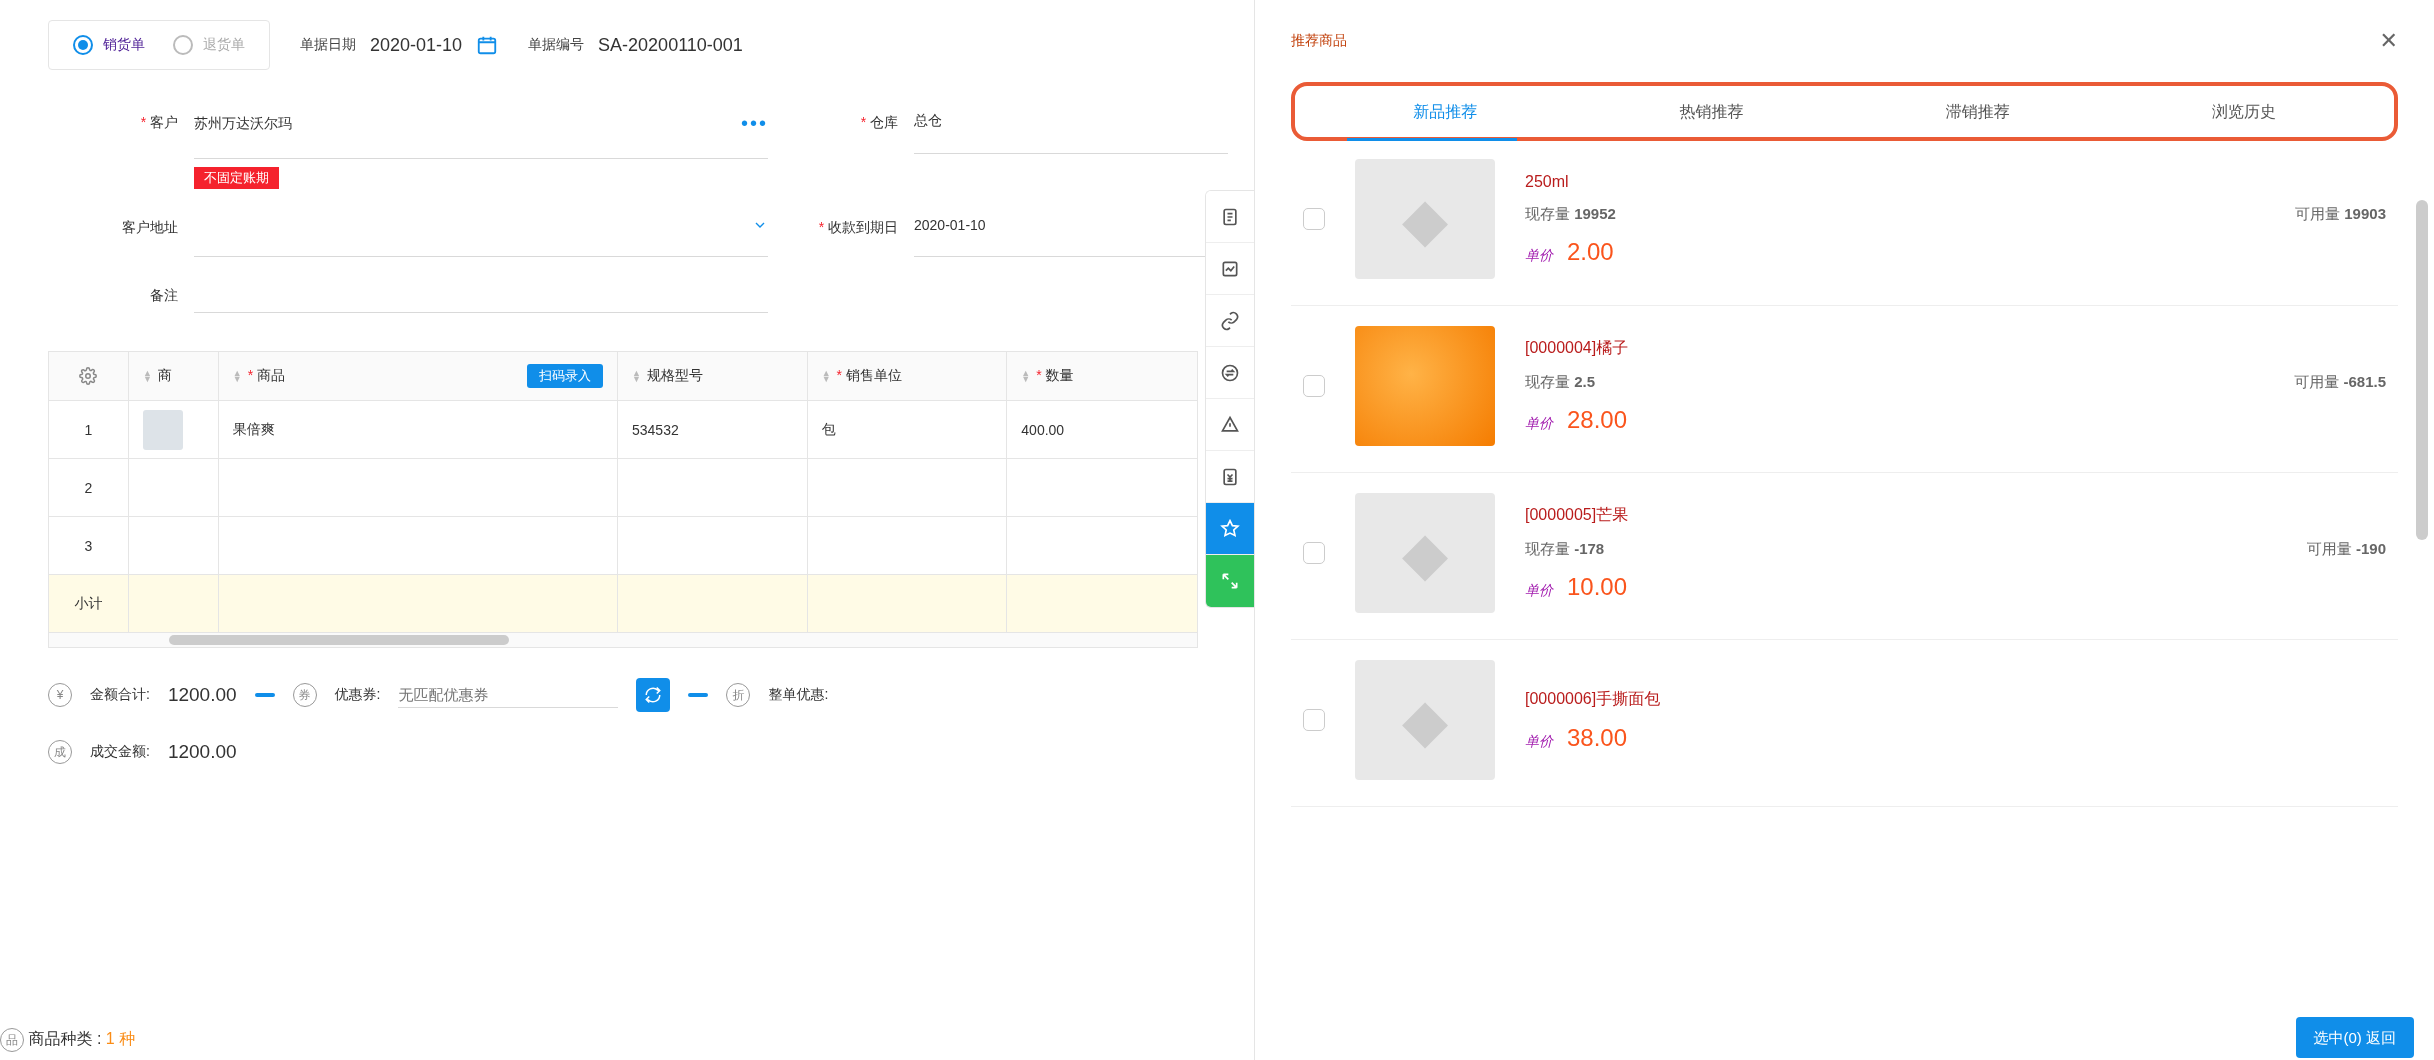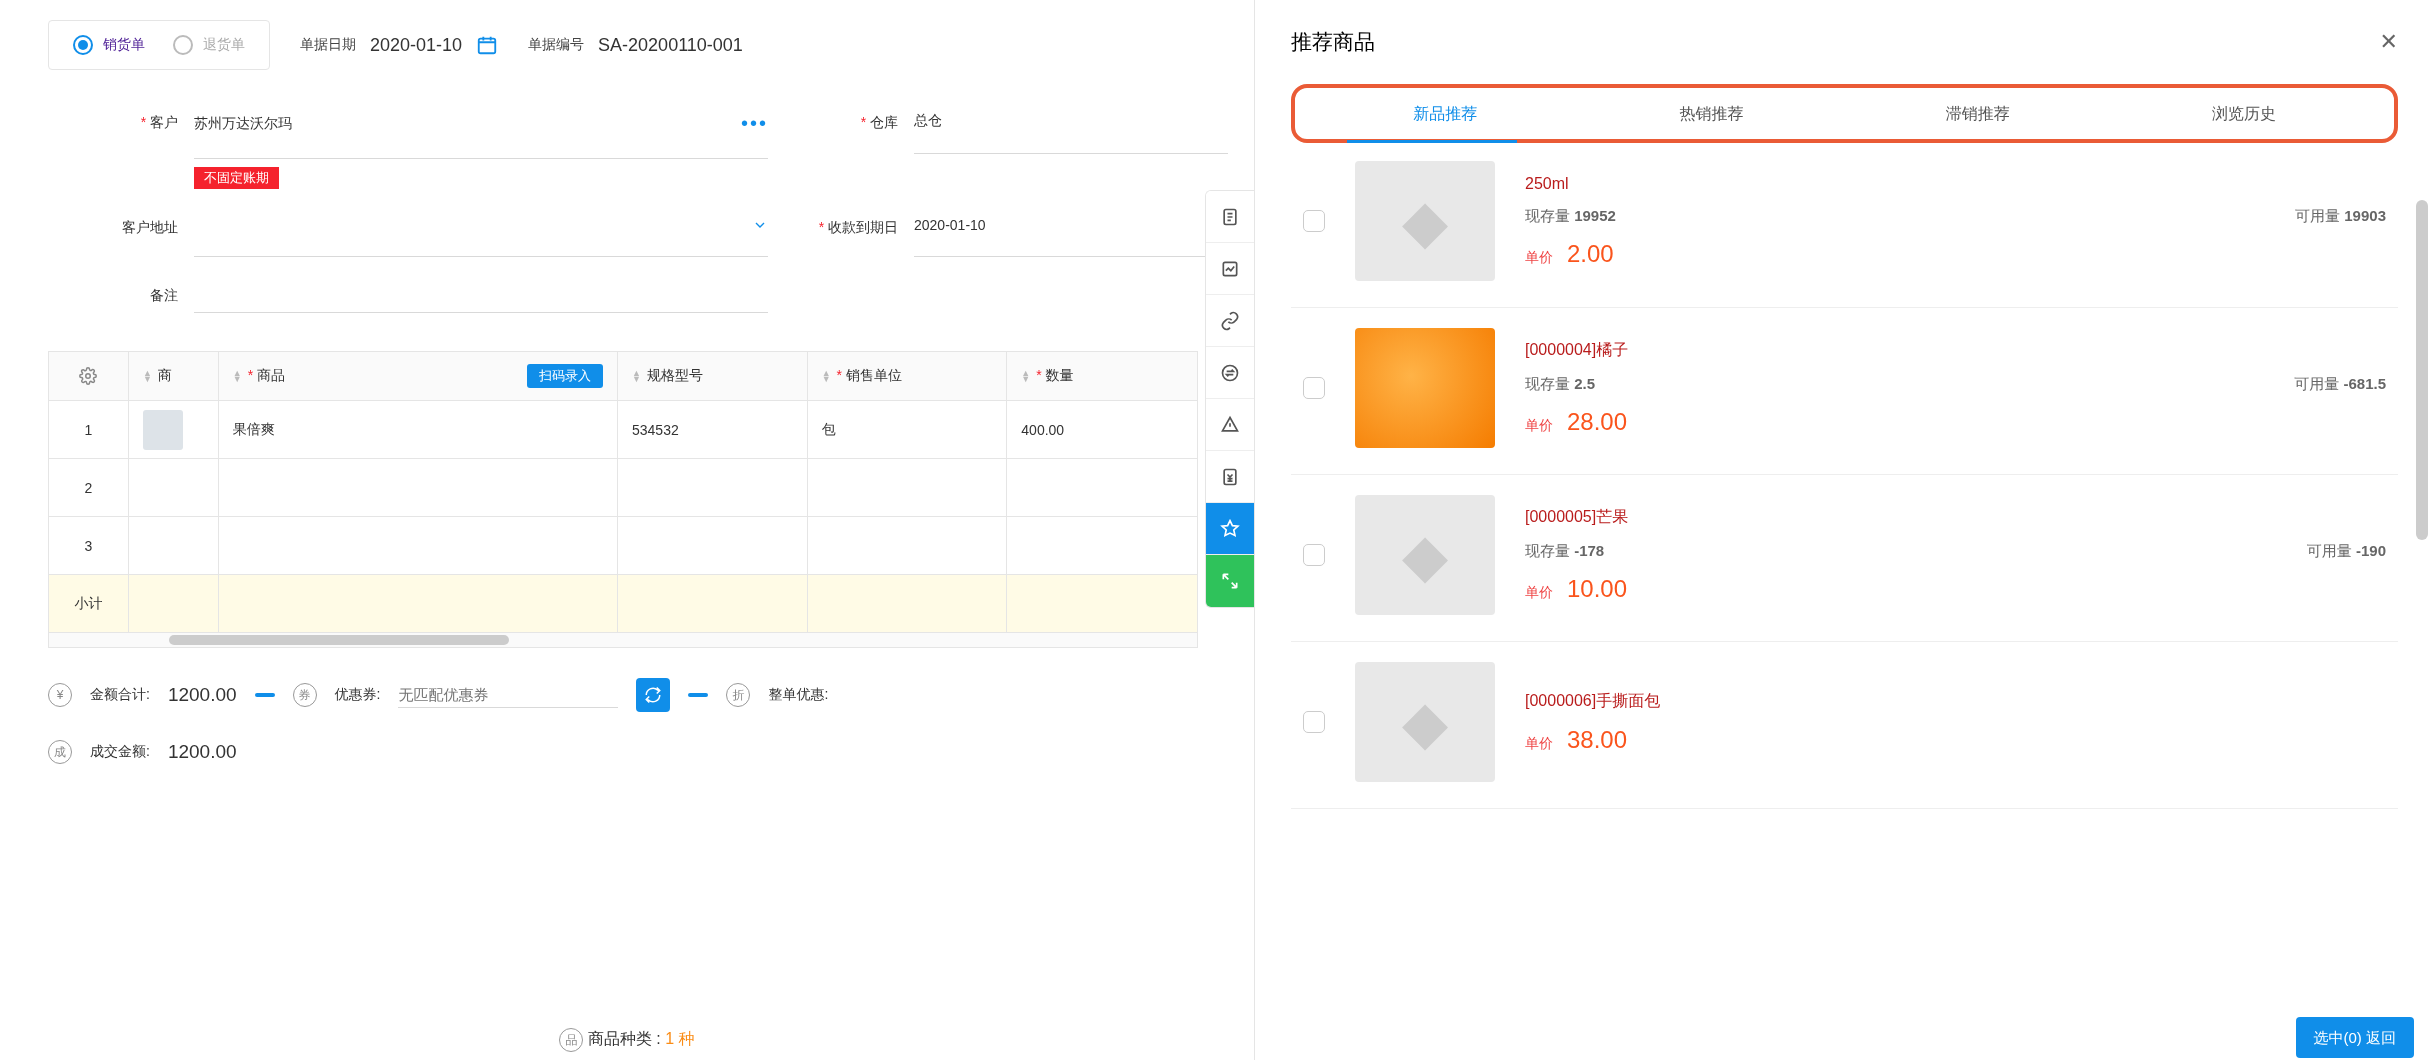--- a/index.html
+++ b/index.html
@@ -66,43 +66,43 @@
 .hscroll-thumb { position: absolute; left: 120px; width: 340px; height: 10px; top: 2px; background: #ccc; border-radius: 5px; }
 
 
 .totals { margin-top: 30px; display: flex; flex-direction: column; gap: 28px; }
 .trow { display: flex; align-items: center; gap: 18px; }
 .circ-ic { width: 24px; height: 24px; border: 1.5px solid #999; border-radius: 50%; display: flex; align-items: center; justify-content: center; font-size: 12px; color: #888; }
 .tval { font-size: 19px; color: #333; }
 .dash { width: 20px; height: 4px; background: #108ee9; border-radius: 2px; }
 .coupon-input { border: none; border-bottom: 1px solid #d9d9d9; width: 220px; padding: 4px 0; color: #bbb; font-size: 15px; outline: none; }
 .refresh-btn { width: 34px; height: 34px; background: #108ee9; border-radius: 4px; display: flex; align-items: center; justify-content: center; color: #fff; }
-.summary-bar { position: absolute; bottom: 8px; left: 0; right: 0; text-align: center; font-size: 16px; color: #333; }
+.summary-bar { position: absolute; bottom: 8px; left: 0; right: 0; font-size: 16px; color: #333; }
 .summary-bar .orange { color: #fa8c16; }
 
 
 .rp-head { padding: 28px 36px 20px; display: flex; justify-content: space-between; align-items: center; }
-.rp-title { font-size: 21px; color: #000000; }
+.rp-title { font-size: 14px; color: #c2410c; }
 .close-x { font-size: 22px; color: #666; cursor: pointer; }
 .rp-tabs-outline { margin: 8px 36px 0; border: 4px solid #ea5b36; border-radius: 16px; padding: 16px 17px 14px; display: flex; justify-content: space-around; position: relative; }
 .rp-tab { cursor: pointer; color: #555; font-size: 16px; }
 .rp-tab.active { color: #108ee9; }
 .rp-tab-underline { position: absolute; bottom: -4px; left: 52px; width: 170px; height: 3px; background: #108ee9; }
 .prod-list { margin: 18px 36px 0; flex: 1; overflow: hidden; }
 .prod-item { display: flex; gap: 30px; padding: 20px 12px 26px; border-bottom: 1px solid #eee; align-items: center; }
 .pcheck { width: 22px; height: 22px; border: 1.5px solid #ccc; border-radius: 5px; cursor: pointer; flex-shrink: 0; }
 .pimg { width: 140px; height: 120px; background: #e8e8e8; border-radius: 4px; display: flex; align-items: center; justify-content: center; color: #ccc; font-size: 60px; flex-shrink: 0; }
 .pimg.orange-img { background: radial-gradient(circle at 40% 40%, #ffb347, #f57c00); }
 .pinfo { flex: 1; display: flex; flex-direction: column; gap: 14px; }
 .pname { font-size: 16px; color: #b91c1c; }
 .pstats { display: flex; gap: 90px; }
 .pstat { color: #666; font-size: 15px; }
 .pstat .lbl::after { content: ' '; }
 .pprice-row { display: flex; align-items: baseline; gap: 14px; }
-.pprice-lbl { color: #ef4444; }
+.pprice-lbl { color: #a21caf; font-style: italic; }
 .pprice-val { color: #fa541c; font-size: 24px; font-weight: 500; }
 .vscroll { position: absolute; right: 6px; top: 200px; width: 12px; height: 340px; background: #ccc; border-radius: 6px; }
 .rp-footer { position: absolute; bottom: 12px; right: 20px; }
 .select-btn { background: #108ee9; color: #fff; padding: 12px 18px; border-radius: 4px; cursor: pointer; font-size: 15px; }
 svg { display: block; }
 </style>
 </head>
 <body>
 
 <div class="app">

